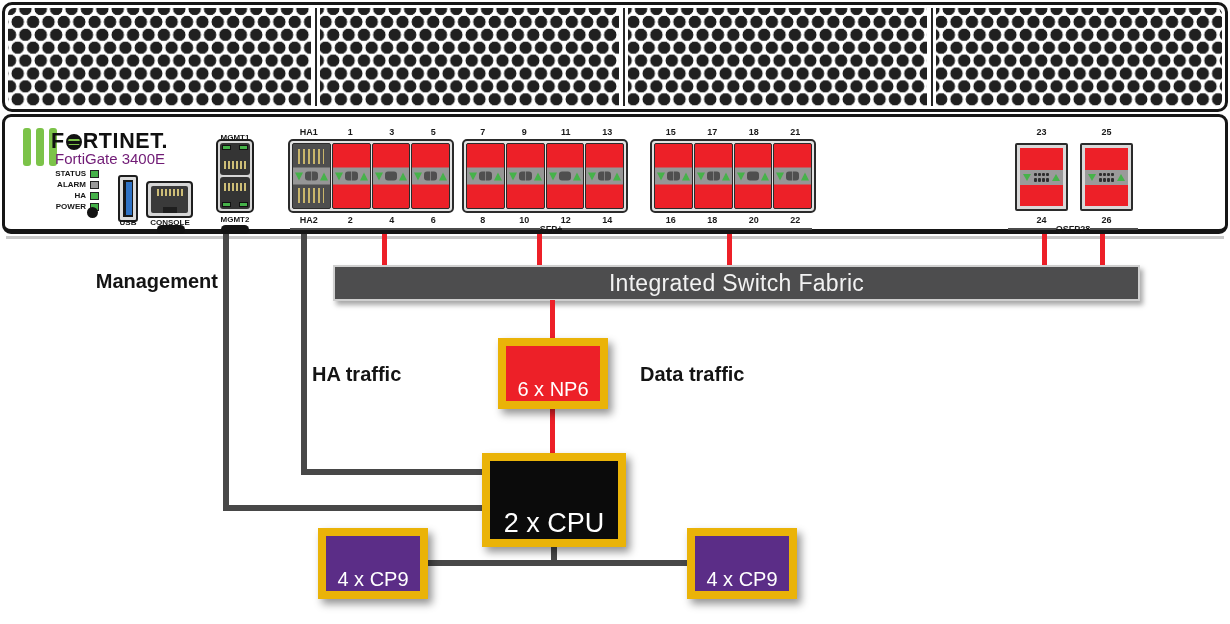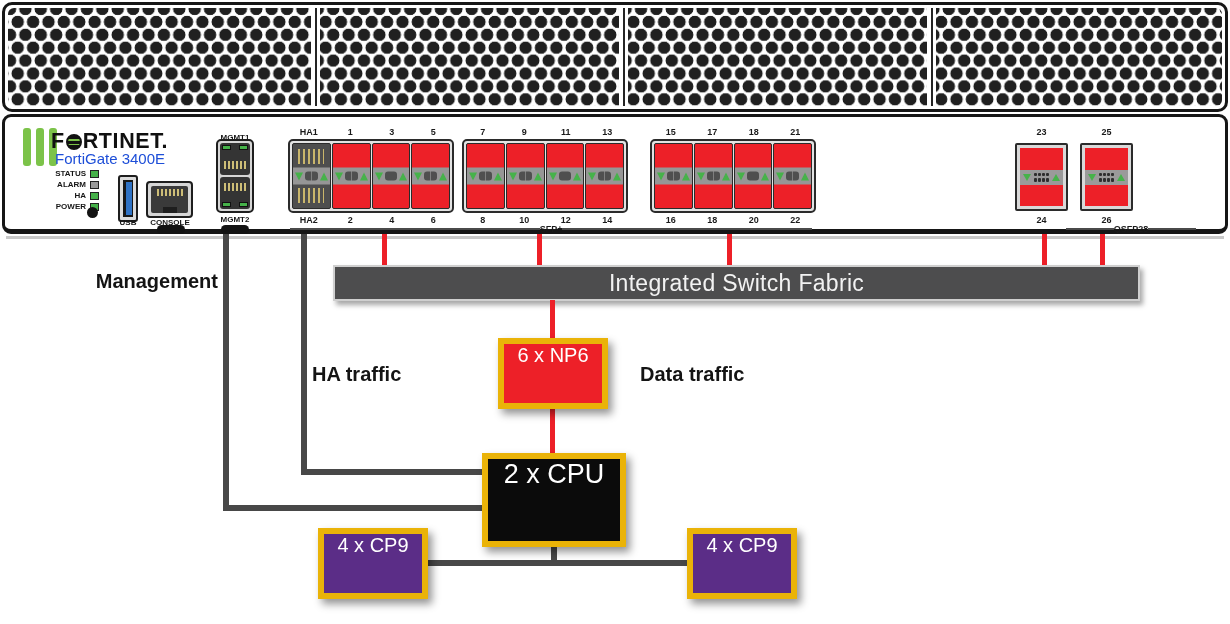--- a/index.html
+++ b/index.html
@@ -25,21 +25,21 @@
   .under-shadow{position:absolute;left:6px;top:236px;width:1218px;height:3px;background:#c9c9c9;}
 
   
   .logo-bars{position:absolute;left:18px;top:11px;display:flex;gap:5px;}
   .logo-bars span{width:8px;height:38px;border-radius:3px;background:var(--logo_green,#7cc349);}
   .wordmark{position:absolute;left:46px;top:12px;display:inline-flex;align-items:center;
             font-weight:bold;font-size:21.5px;letter-spacing:.6px;color:#101010;}
   .gear-o{display:inline-block;width:16px;height:16px;border-radius:50%;background:#121212;margin:0 1px;
           background-image:repeating-linear-gradient(0deg,transparent 0 3px,var(--logo_green,#7cc349) 3px 4.5px);
           border:2px solid #121212;}
-  .model{position:absolute;left:50px;top:33px;font-size:15px;color:#1d4ed8;}
+  .model{position:absolute;left:50px;top:33px;font-size:15px;color:#701a75;}
 
   
   .ledrow{position:absolute;left:28px;width:66px;height:9px;display:flex;align-items:center;
           justify-content:flex-end;gap:4px;font-weight:bold;font-size:8px;color:#161616;}
   .ledsq{width:9px;height:8px;border:1.5px solid #222;flex:none;}
   .reset-btn{position:absolute;left:82px;top:90px;width:11px;height:11px;border-radius:50%;background:#131313;}
 
   
   .usb{position:absolute;left:113px;top:58px;width:20px;height:47px;background:#dcdcdc;
        border:2px solid #1e1e1e;border-radius:3px;}
@@ -97,22 +97,22 @@
   .qsfp .tri-dn,.qsfp .tri-up{border-left-width:4px;border-right-width:4px;border-top-width:7px;border-bottom-width:7px;}
 
   
   .tick{position:absolute;width:5px;background:var(--red,#ed2028);}
   .gline{position:absolute;background:var(--line_gray,#484848);}
   .fabric{position:absolute;left:333px;top:265px;width:807px;height:36px;
           background:var(--fabric_gray,#4d4d4e);border:2px solid #cfcfcf;
           box-shadow:3px 4px 5px rgba(0,0,0,.35);
           display:flex;align-items:center;justify-content:center;
           color:#f2f2f2;font-size:23px;letter-spacing:.3px;}
-  .node{position:absolute;border:6px solid #eab308;box-shadow:4px 5px 8px rgba(0,0,0,.42);
-        display:flex;align-items:flex-start;justify-content:center;color:#fff;}
+  .node{position:absolute;border:8px solid #eab308;box-shadow:4px 5px 8px rgba(0,0,0,.42);
+        display:flex;align-items:flex-end;justify-content:center;color:#fff;}
   .np6{left:498px;top:338px;width:110px;height:71px;background:var(--red,#ed2028);font-size:20px;}
   .cpu{left:482px;top:453px;width:144px;height:94px;background:var(--cpu_black,#0b0b0b);font-size:27px;}
   .cp9{width:110px;height:71px;background:var(--purple,#5b2d87);font-size:20px;top:528px;}
   .traffic{position:absolute;font-size:20px;font-weight:600;color:#141414;}
 </style>
 </head>
 <body>
 
 <div class="stage">
 
@@ -360,21 +360,21 @@
             <i></i>
             <i></i>
             <i></i>
           </span>
         <span class="tri-up"></span>
       </div>
       <div class="blk"></div>
     </div>
     <div class="qlabel" style="left:1010px;top:98px">24</div>
     <div class="qlabel" style="left:1075px;top:98px">26</div>
-    <div class="section" style="left:1061px;width:130px">
+    <div class="section" style="left:1003px;width:130px">
       <div class="rule"></div>
       <span>QSFP28</span>
       <div class="rule"></div>
     </div>
   </div>
 
   <div class="under-shadow"></div>
 
   <div class="tick" style="left:382px;top:234px;height:32px"></div>
   <div class="tick" style="left:537px;top:234px;height:32px"></div>

